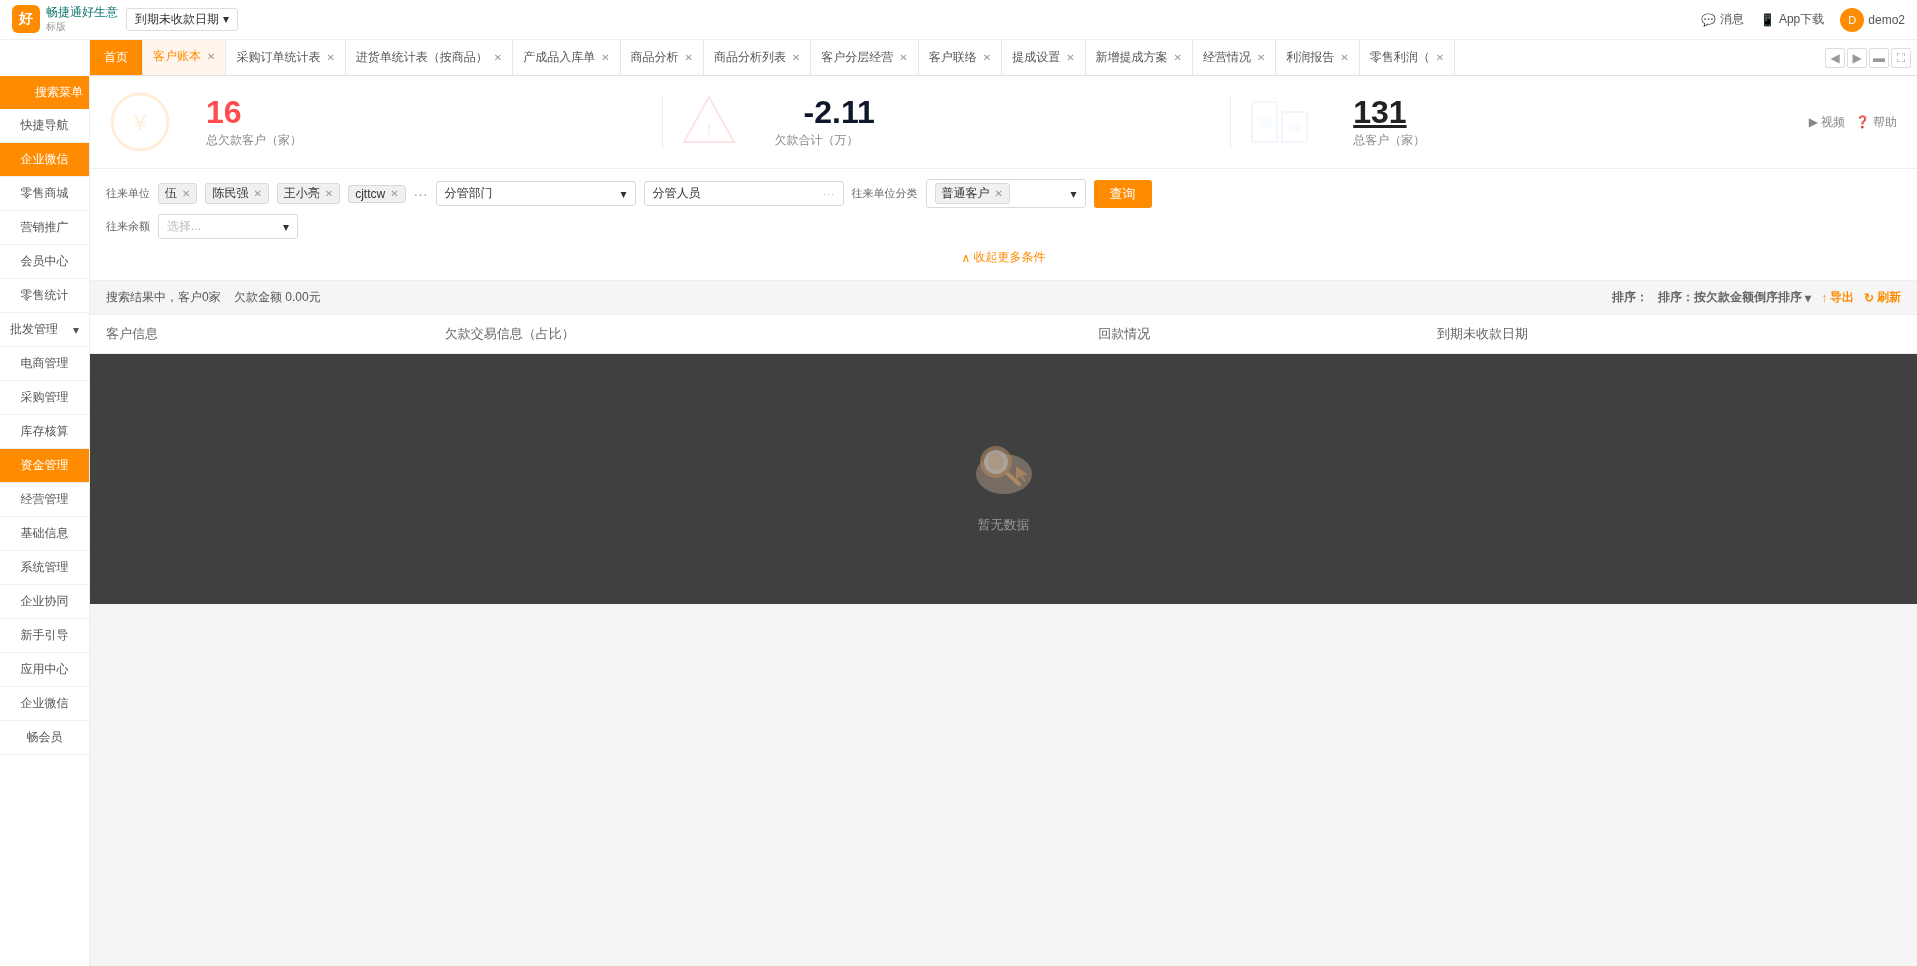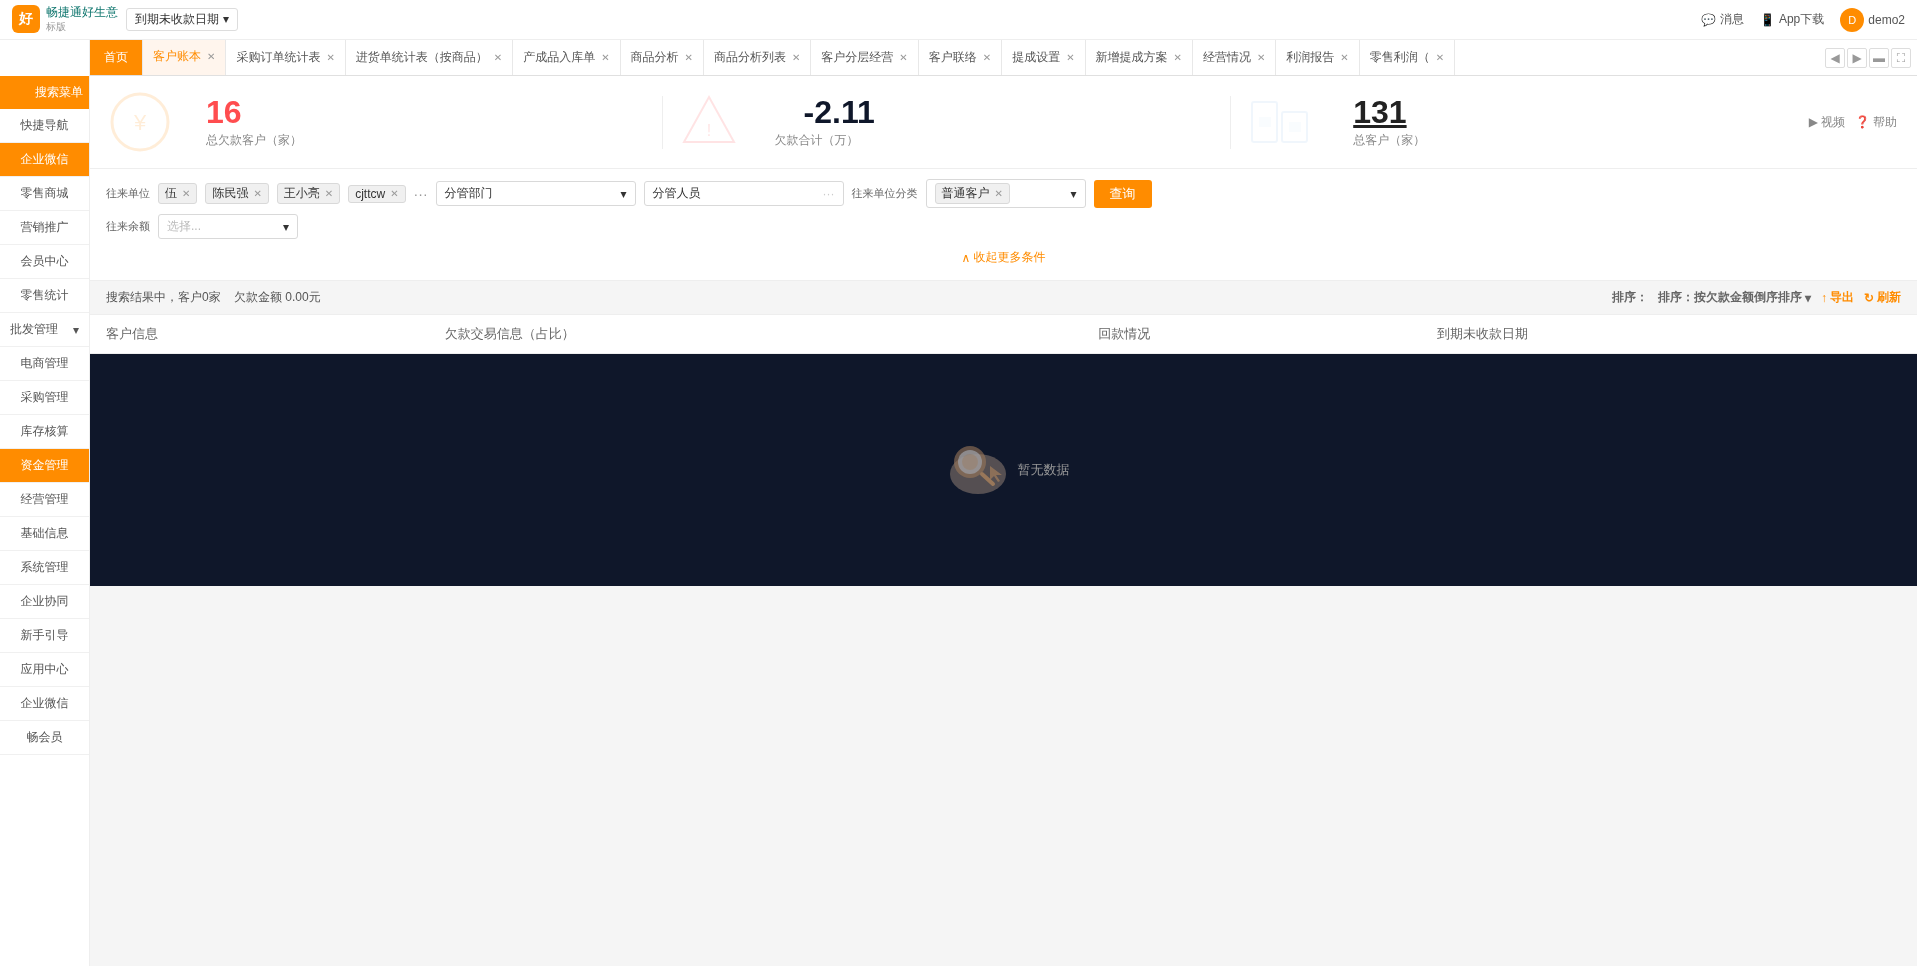--- a/index.html
+++ b/index.html
@@ -148,36 +148,36 @@
       background: #f5f5f5;
       font-size: 12px;
       color: #555;
       border-bottom: 1px solid #eee;
     }
     .results-right { display: flex; align-items: center; gap: 10px; color: #666; font-weight: bold; }
     .results-action { display: flex; align-items: center; gap: 3px; cursor: pointer; color: #ff8c00; }
     .sort-select { display: flex; align-items: center; gap: 3px; cursor: pointer; font-size: 12px; }
 
     
-    .data-table { width: 100%; background: #0f172a; border-collapse: collapse; }
+    .data-table { width: 100%; background: #404040; border-collapse: collapse; }
     .data-table th {
       text-align: left;
       padding: 10px 16px;
       font-size: 13px;
       font-weight: normal;
       color: #666;
       border-bottom: 1px solid #eee;
       background: #fff;
     }
     .data-table td { padding: 10px 16px; border-bottom: 1px solid #f5f5f5; font-size: 13px; }
 
     
     .empty-state {
       display: flex;
-      flex-direction: row;
+      flex-direction: column;
       align-items: center;
       justify-content: center;
       padding: 60px 20px;
       color: #999;
       font-size: 13px;
     }
     .empty-icon {
       width: 80px;
       height: 80px;
       margin-bottom: 12px;

